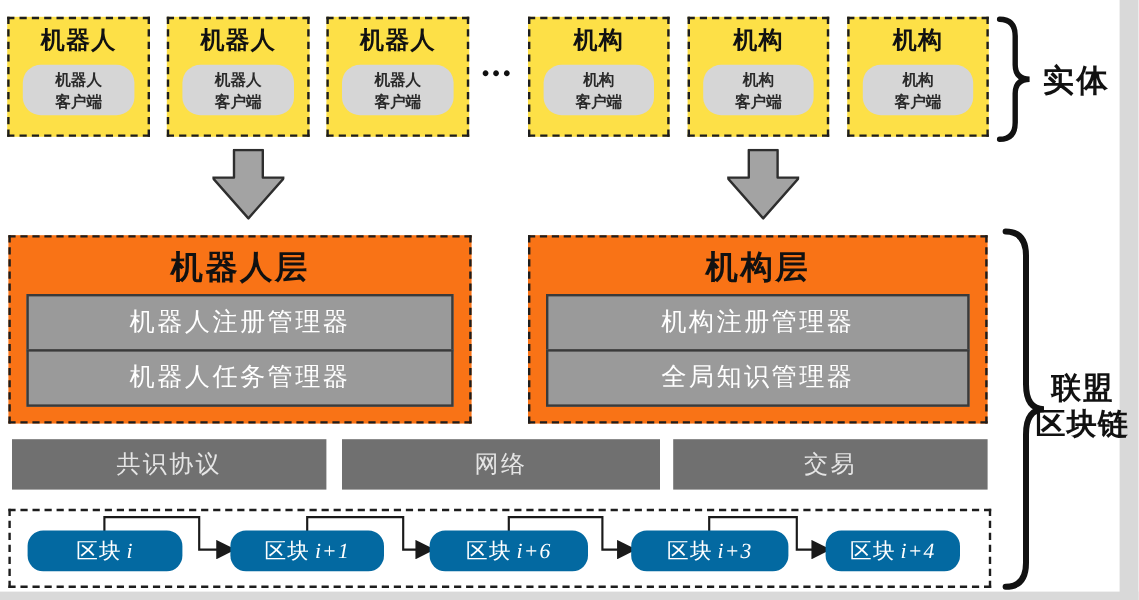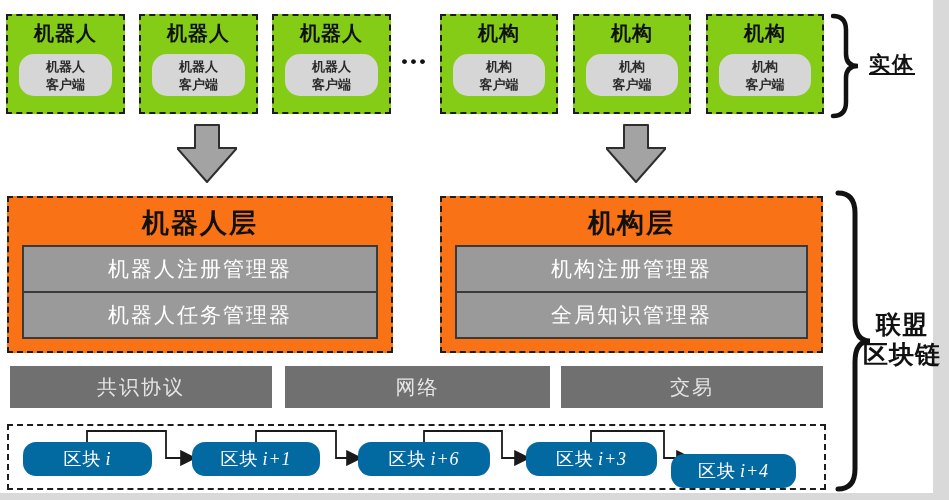--- a/index.html
+++ b/index.html
@@ -5,21 +5,21 @@
   * { margin:0; padding:0; box-sizing:border-box; }
   html,body { background:#fff; }
   body { font-family:"Liberation Sans","DejaVu Sans",sans-serif; color:#111; }
   .stage { position:relative; width:949px; height:500px; background:#ffffff; overflow:hidden; }
 
   
   .edge-right  { position:absolute; left:933px; top:0; width:16px; height:500px; background:#d9d9d9; }
   .edge-bottom { position:absolute; left:0; top:493px; width:949px; height:7px; background:#d9d9d9; }
 
   
-  .entity-box { position:absolute; top:14px; height:100px; border:2px dashed #1d1d1d; background:#84cc16; text-align:center; }
+  .entity-box { position:absolute; top:14px; height:100px; border:2px dashed #1d1d1d; background:#fde047; text-align:center; }
   .entity-box.r { width:119px; }
   .entity-box.i { width:118px;text-align:center; }
   .eb1 { left:6px; }  .eb2 { left:139px; } .eb3 { left:272px; }
   .eb4 { left:440px; } .eb5 { left:573px; } .eb6 { left:706px; }
   .entity-title { margin-top:4px; font-size:20px; font-weight:bold; letter-spacing:1px; }
   .entity-pill { margin:7px auto 0; width:calc(100% - 22px); height:42px; background:#d6d6d6; border-radius:15px; font-size:13px; font-weight:bold; line-height:1.35; padding-top:4px; color:#2a2a2a; }
 
   .ellipsis { position:absolute; left:394px; top:52px; width:42px; text-align:center; font-size:17px; font-weight:bold; letter-spacing:3px; color:#111; }
 
   
@@ -40,31 +40,31 @@
   .mw2 { left:285px; width:265px; }
   .mw3 { left:561px; width:262px; }
 
   
   .chain-box { position:absolute; left:7px; top:424px; width:819px; height:66px; border:2px dashed #1d1d1d; background:#fff; }
   .block-pill { position:absolute; top:442px; height:34px; background:#0369a1; border-radius:13px; color:#fff; font-size:18px; line-height:34px; text-align:center; letter-spacing:1px; z-index:2; }
   .bp1 { left:23px;  width:129px; }
   .bp2 { left:192px; width:128px; }
   .bp3 { left:358px; width:132px; }
   .bp4 { left:526px; width:131px; }
-  .bp5 { left:671px; width:125px;margin-top:12px; }
+  .bp5 { left:688px; width:112px; }
   .block-pill .idx { font-style:italic; font-family:"Liberation Serif","DejaVu Serif",serif; margin-left:4px; }
 
   .connectors { position:absolute; left:0; top:0; width:949px; height:500px; pointer-events:none; z-index:1; }
 
   
   .brace { position:absolute; }
   .brace-top { left:830px; top:12px; }
   .brace-bottom { left:834px; top:189px; }
   .brace-label { position:absolute; font-weight:bold; color:#111; }
-  .label-entity { left:869px; top:50px; font-size:21px; letter-spacing:2px;text-decoration:underline; }
+  .label-entity { left:869px; top:50px; font-size:26px; letter-spacing:2px; }
   .label-consortium { left:856px; top:310px; width:92px; text-align:center; font-size:25px; line-height:1.18; letter-spacing:1px; }
 </style>
 </head>
 <body>
 
 <div class="stage">
 
   <div class="edge-right"></div>
   <div class="edge-bottom"></div>
 

